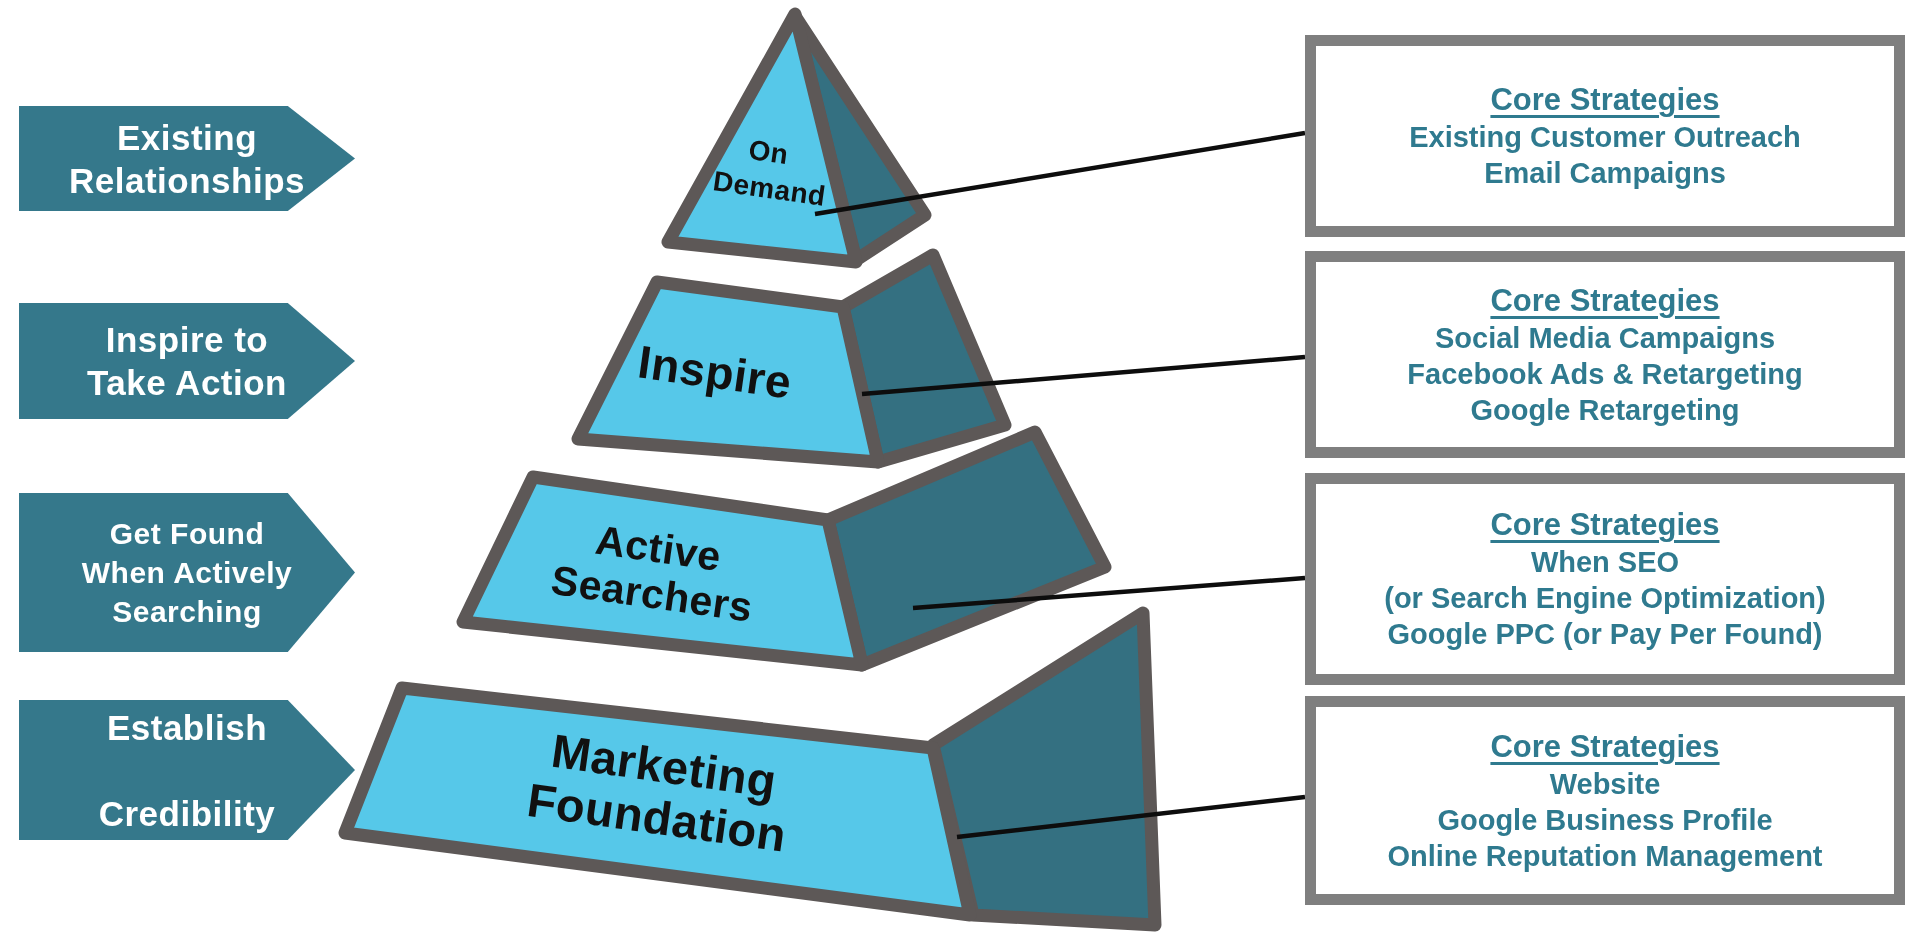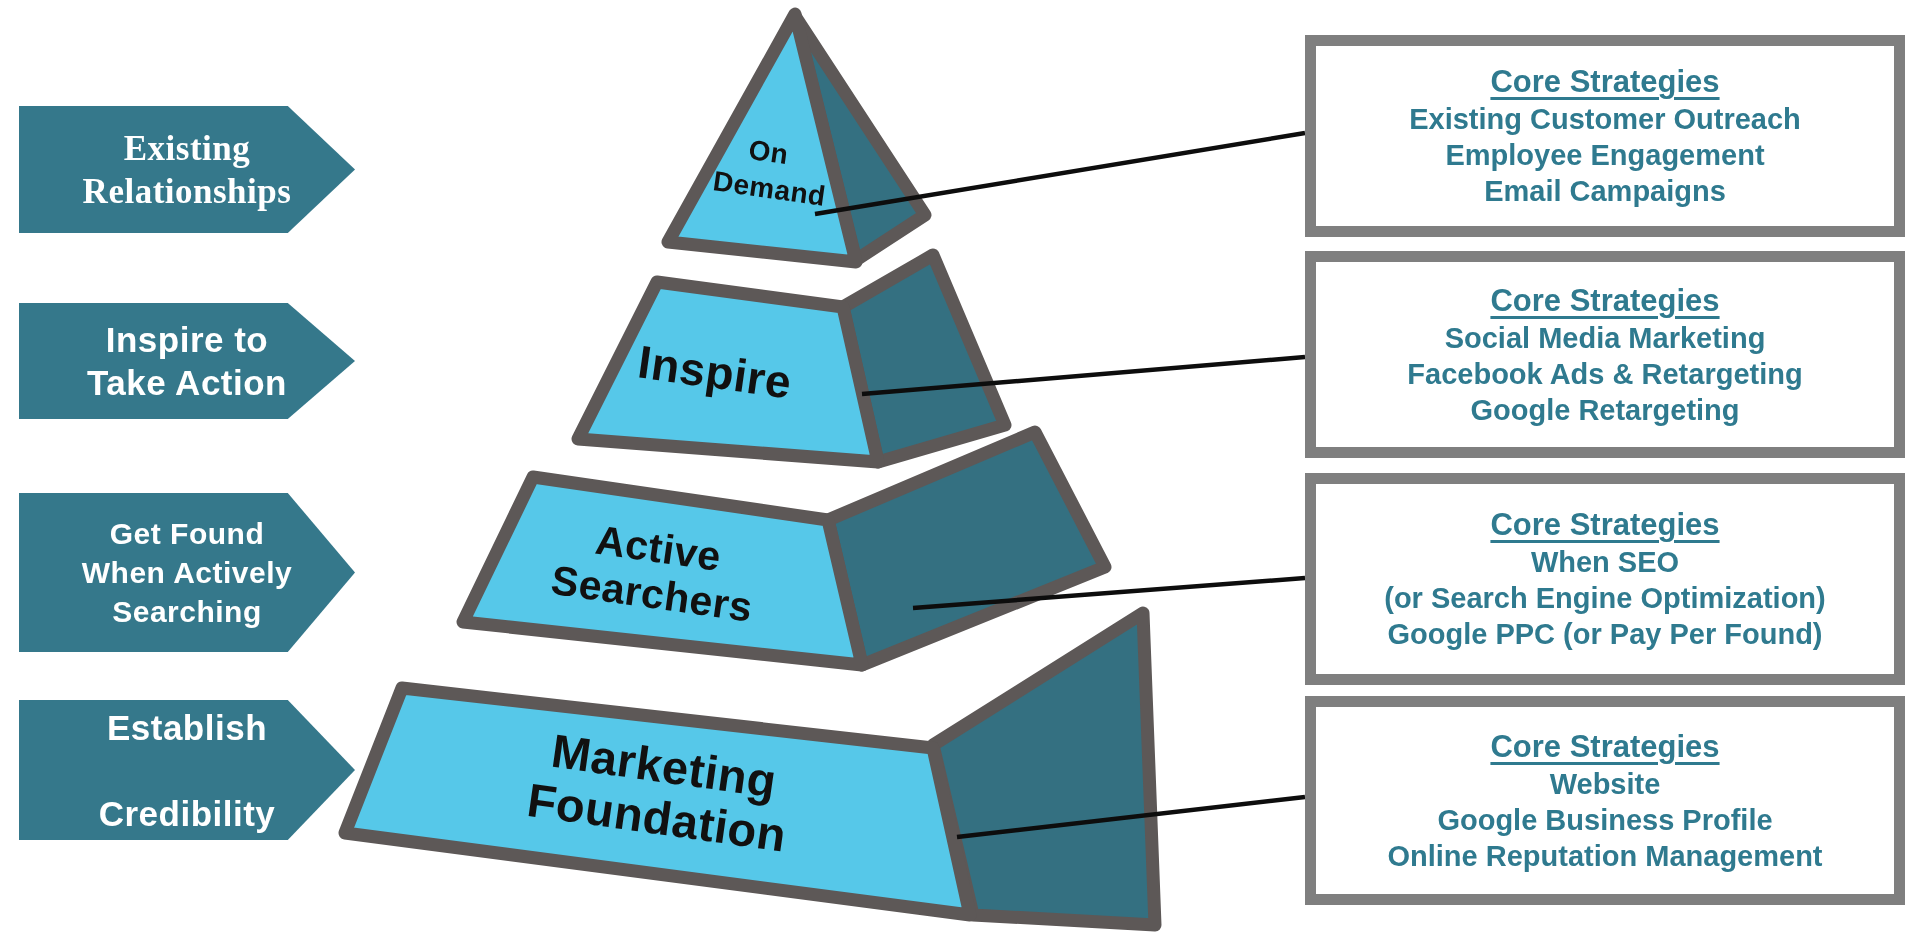--- a/index.html
+++ b/index.html
@@ -11,21 +11,21 @@
     font-family:"Liberation Sans",sans-serif;}
   .stage{position:relative;width:1920px;height:940px;background:#fff;}
 
   
   .banner{position:absolute;left:19px;width:336px;background:var(--banner);
     clip-path:polygon(0% 0%,80% 0%,100% 50%,80% 100%,0% 100%);
     display:flex;flex-direction:column;justify-content:center;align-items:center;
     color:#fff;font-weight:700;text-align:center;}
   .banner .bline{display:block;width:268px;font-size:35px;line-height:43px;letter-spacing:.5px;}
   .banner.small .bline{font-size:30px;line-height:39px;}
-  .b1{top:106px;height:127px;font-family:Liberation Serif, serif;}
+  .b1{top:106px;height:105px;}
   .b2{top:303px;height:116px;}
   .b3{top:493px;height:159px;}
   .b4{top:700px;height:140px;gap:43px;}
 
   
   svg.pyr{position:absolute;left:0;top:0;width:1920px;height:940px;}
   .face-front{fill:var(--front);stroke:var(--outline);stroke-width:13;
     stroke-linejoin:round;stroke-linecap:round;}
   .face-side{fill:var(--side);stroke:var(--outline);stroke-width:13;
     stroke-linejoin:round;stroke-linecap:round;}
@@ -105,26 +105,25 @@
 
     <line class="connector" x1="815" y1="214" x2="1305" y2="133"></line>
     <line class="connector" x1="862" y1="394" x2="1305" y2="357"></line>
     <line class="connector" x1="913" y1="608" x2="1305" y2="578"></line>
     <line class="connector" x1="957" y1="837" x2="1305" y2="797"></line>
   </svg>
 
   <div class="sbox x1">
     <div class="stitle">Core Strategies</div>
     <div class="sitem">Existing Customer Outreach</div>
-    <div class="sitem">Employee Engagement</div>
     <div class="sitem">Email Campaigns</div>
   </div>
   <div class="sbox x2">
     <div class="stitle">Core Strategies</div>
-    <div class="sitem">Social Media Marketing</div>
+    <div class="sitem">Social Media Campaigns</div>
     <div class="sitem">Facebook Ads &amp; Retargeting</div>
     <div class="sitem">Google Retargeting</div>
   </div>
   <div class="sbox x3">
     <div class="stitle">Core Strategies</div>
     <div class="sitem">When SEO</div>
     <div class="sitem">(or Search Engine Optimization)</div>
     <div class="sitem">Google PPC (or Pay Per Found)</div>
   </div>
   <div class="sbox x4">

